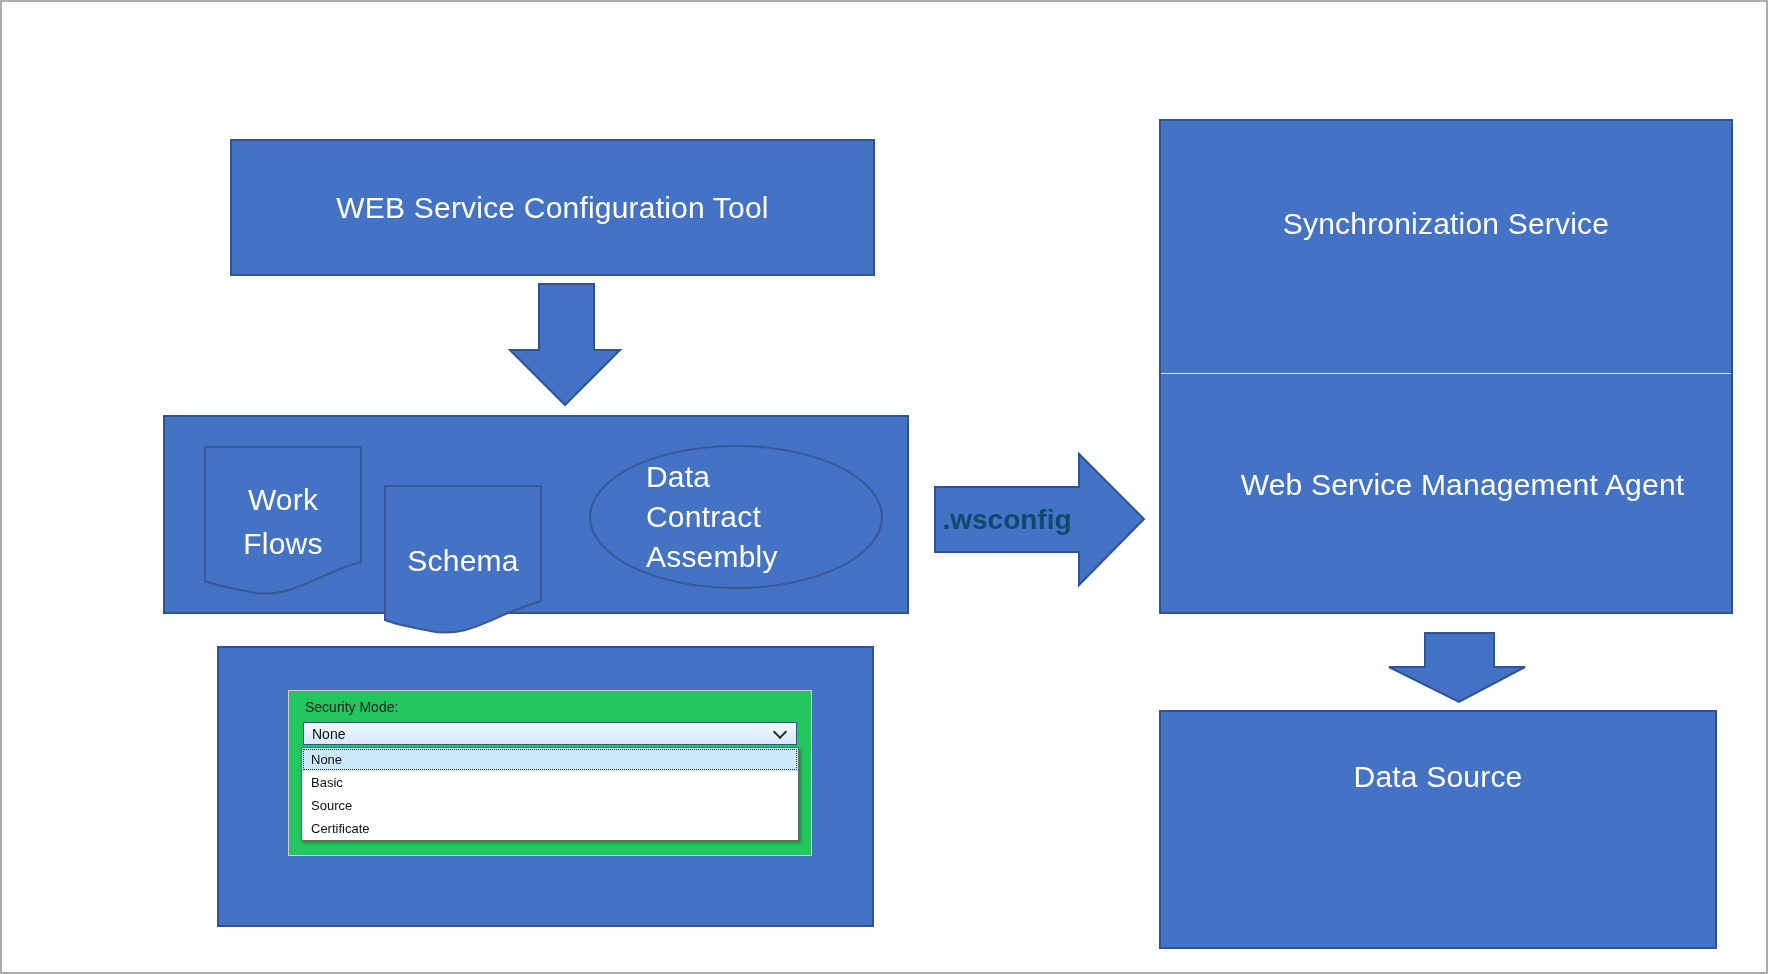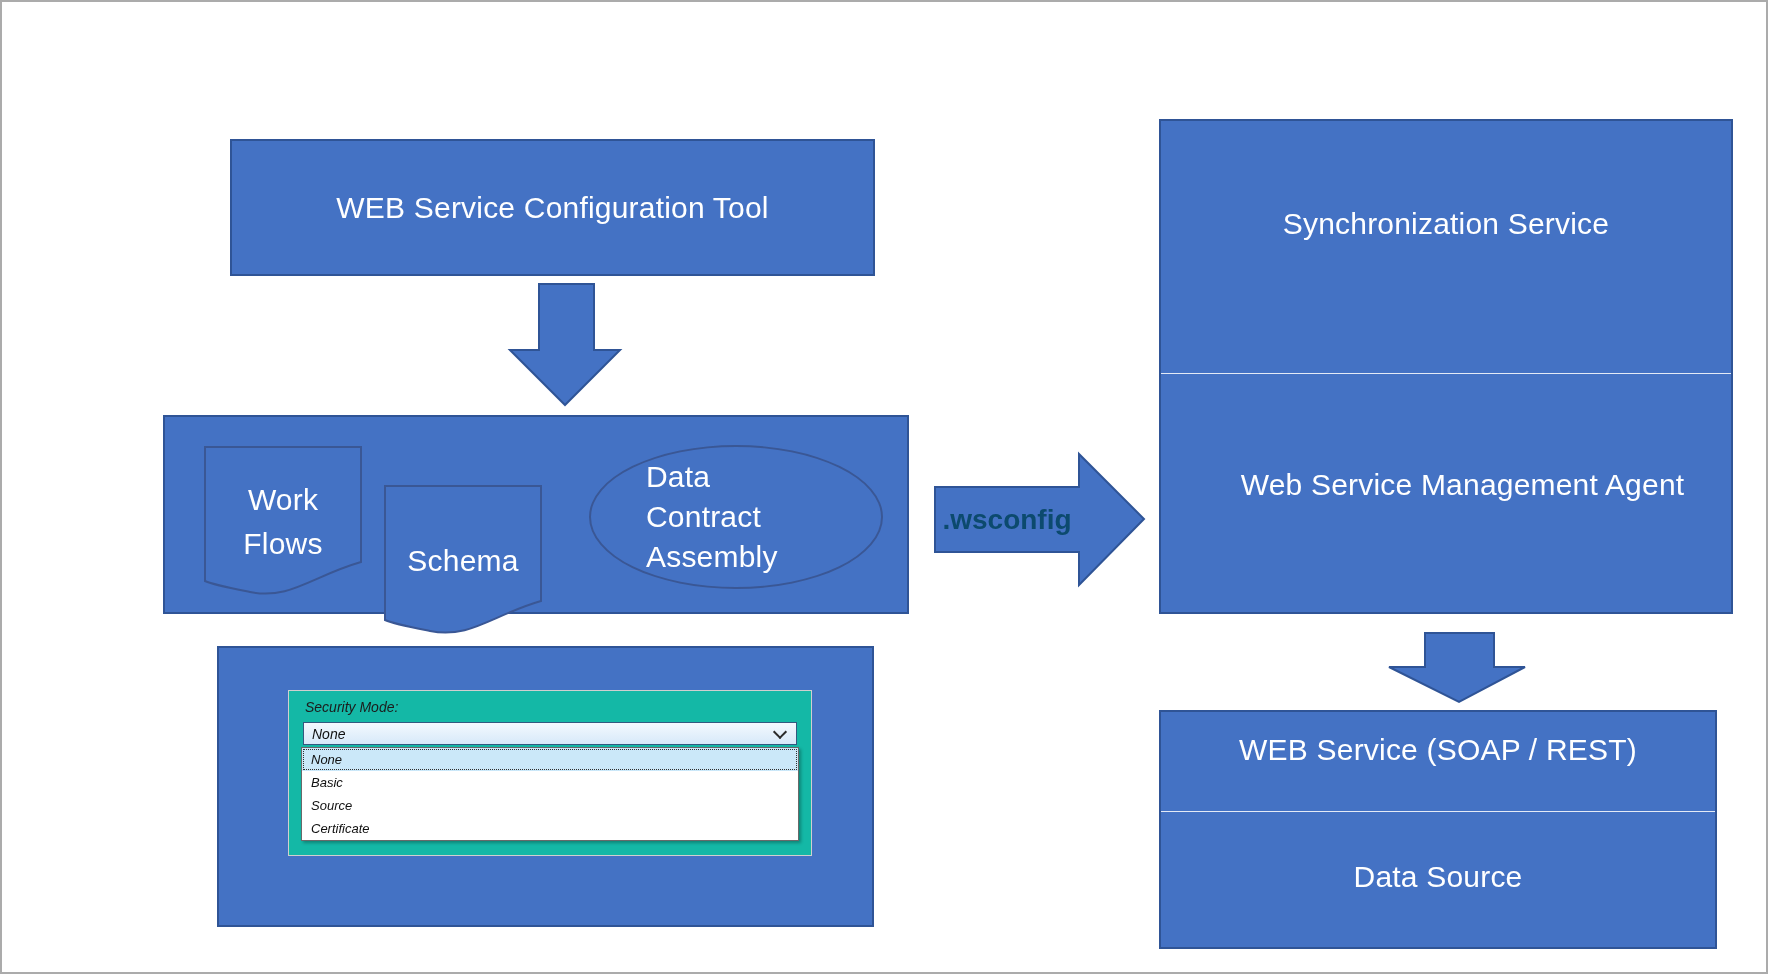--- a/index.html
+++ b/index.html
@@ -44,21 +44,21 @@
     display:flex;align-items:center;justify-content:center;text-align:center;}
   .stack-bottom{box-sizing:border-box;display:flex;align-items:center;justify-content:center;text-align:center;}
   
   .wsconfig-label{
     position:absolute;left:933px;top:485px;width:144px;height:65px;
     display:flex;align-items:center;justify-content:center;
   }
   
   .panel{
     position:absolute;left:69px;top:42px;width:524px;height:166px;
-    background:#14b8a6;border:1px solid #CFCFCF;box-sizing:border-box;font-style:italic;
+    background:#22c55e;border:1px solid #CFCFCF;box-sizing:border-box;
   }
   .panel-label{
     position:absolute;left:16px;top:8px;
     font-size:14px;color:#1c1c1c;
   }
   .combo{
     position:absolute;left:14px;top:31px;width:494px;height:23px;
     background:linear-gradient(#F3F9FE,#D7E9F9);
     border:1px solid #33597F;box-sizing:border-box;
     display:flex;align-items:center;
@@ -131,23 +131,20 @@
   <div class="box" style="left:1157px;top:117px;width:574px;height:495px;">
     <div class="stack-top" style="height:253px;padding-bottom:46px;">
       <span class="lbl">Synchronization Service</span>
     </div>
     <div class="stack-bottom" style="height:238px;padding-bottom:16px;padding-left:33px;">
       <span class="lbl">Web Service Management Agent</span>
     </div>
   </div>
 
   <div class="box" style="left:1157px;top:708px;width:558px;height:239px;">
-    <div class="stack-top" style="height:100px;padding-bottom:24px;">
-      <span class="lbl">WEB Service (SOAP / REST)</span>
-    </div>
     <div class="stack-bottom" style="height:135px;padding-bottom:6px;">
       <span class="lbl">Data Source</span>
     </div>
   </div>
 
   <div class="box" style="left:215px;top:644px;width:657px;height:281px;">
 
     <div class="panel">
       <div class="panel-label">Security Mode:</div>
 

